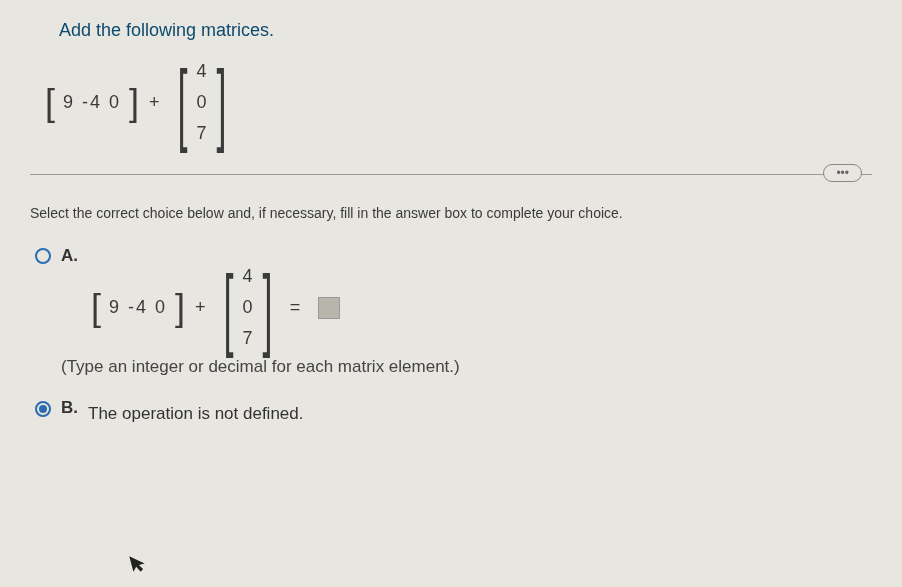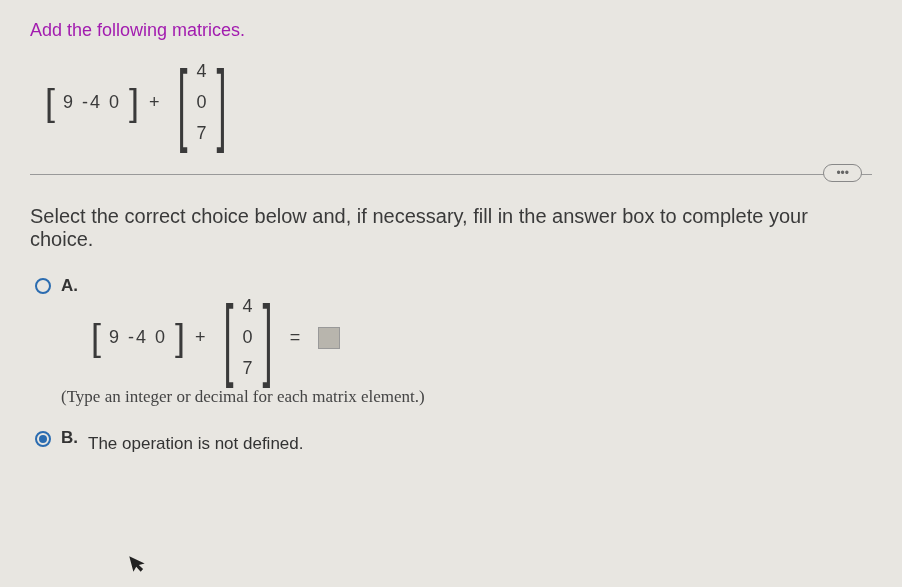--- a/index.html
+++ b/index.html
@@ -7,22 +7,23 @@
       width: 902px;
       height: 587px;
       background: #e8e6e1;
       font-family: Arial, sans-serif;
       color: #3a3a3a;
       padding: 20px 30px;
       position: relative;
     }
     .question-text {
       font-size: 18px;
-      color: #a21caf;
+      color: #0c4a6e;
       margin-bottom: 20px;
+      margin-left: 29px;
     }
     .matrix-expr {
       display: flex;
       align-items: center;
       margin-left: 15px;
       margin-bottom: 30px;
       font-size: 18px;
     }
     .row-matrix {
       display: flex;
@@ -74,21 +75,21 @@
       top: -10px;
       background: #e8e6e1;
       border: 1px solid #888;
       border-radius: 12px;
       padding: 1px 12px;
       font-size: 12px;
       color: #666;
       cursor: pointer;
     }
     .instruction {
-      font-size: 20px;
+      font-size: 14px;
       color: #3a3a3a;
       margin-bottom: 25px;
     }
     .choice-row {
       display: flex;
       align-items: flex-start;
       margin-bottom: 15px;
       margin-left: 5px;
     }
     .radio {
@@ -132,21 +133,20 @@
       height: 22px;
       background: #b8b5ad;
       border: 1px solid #999;
       margin-left: 8px;
     }
     .hint {
       font-size: 17px;
       color: #444;
       margin-top: 8px;
       margin-left: 0px;
-      font-family: Liberation Serif, serif;
     }
     .choice-b-text {
       font-size: 17px;
       color: #333;
       margin-top: 12px;
     }
     .cursor-icon {
       position: absolute;
       bottom: 8px;
       left: 130px;

